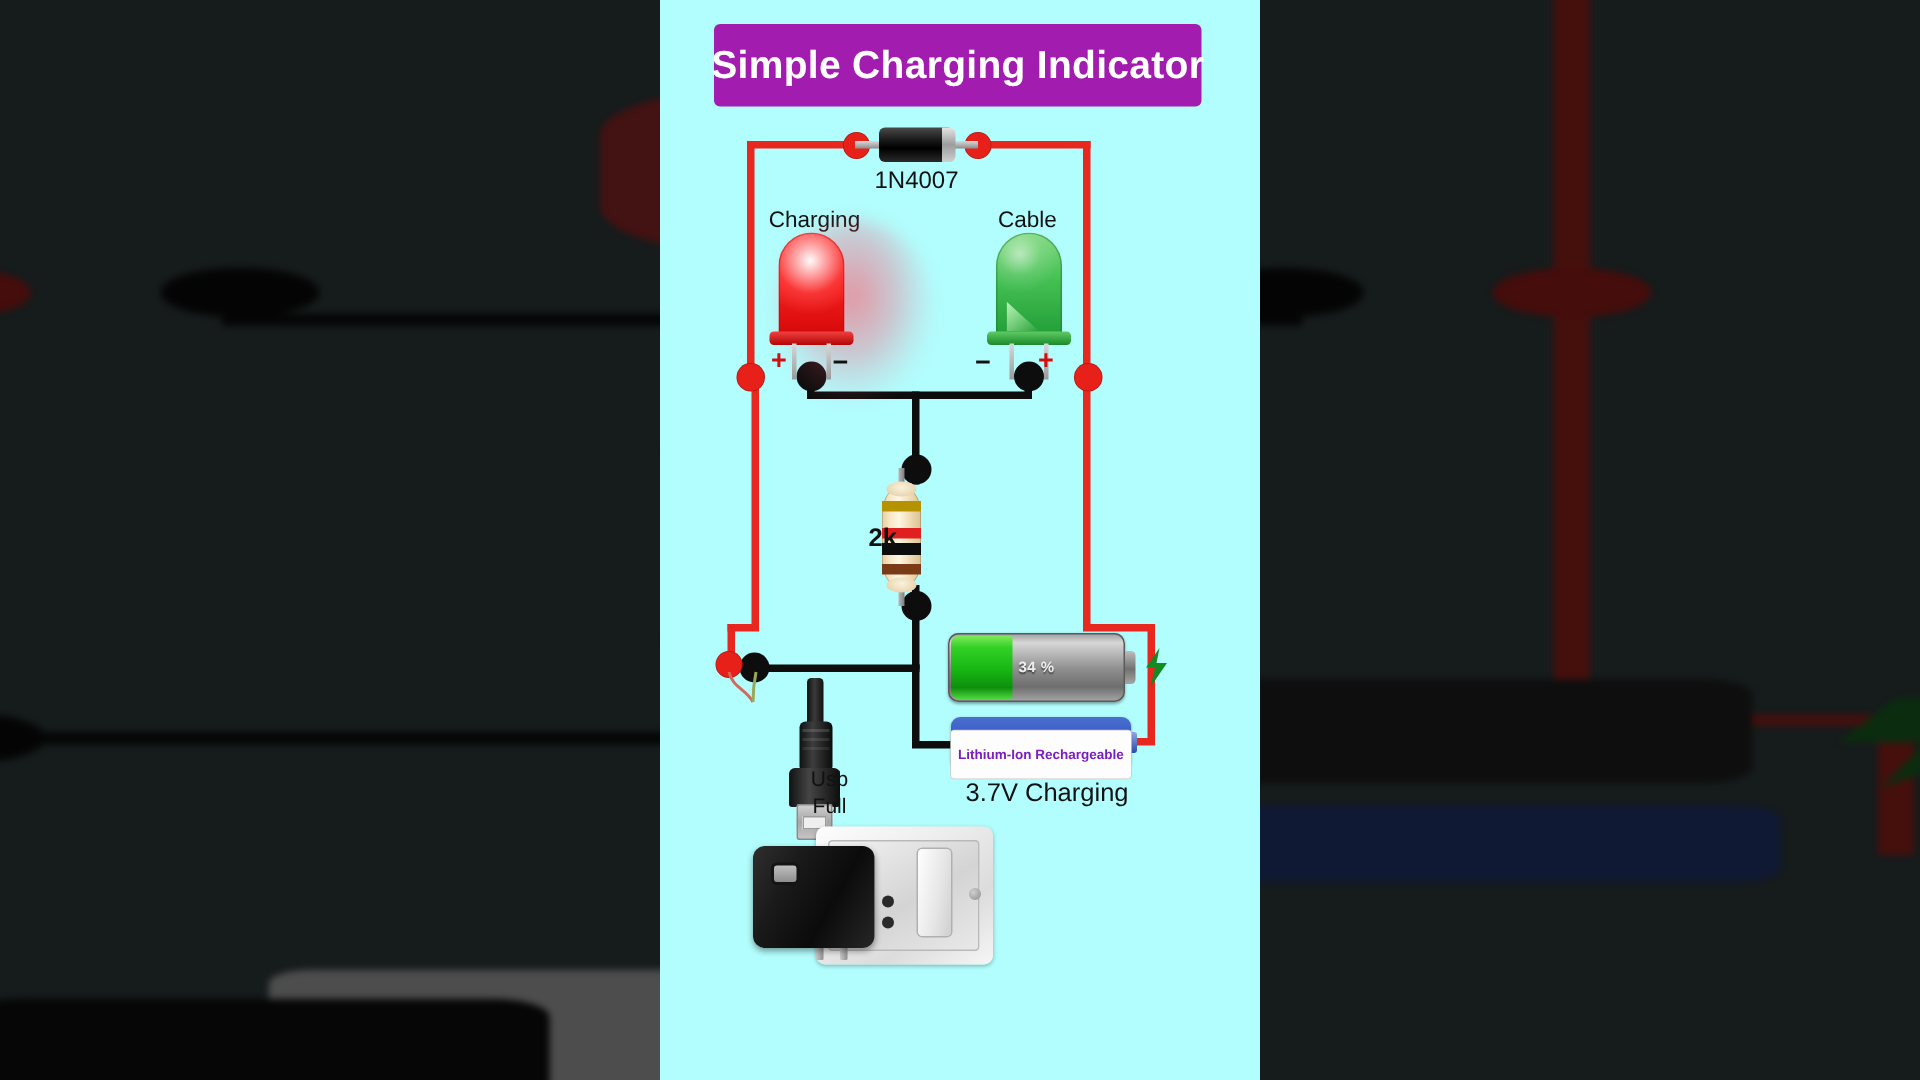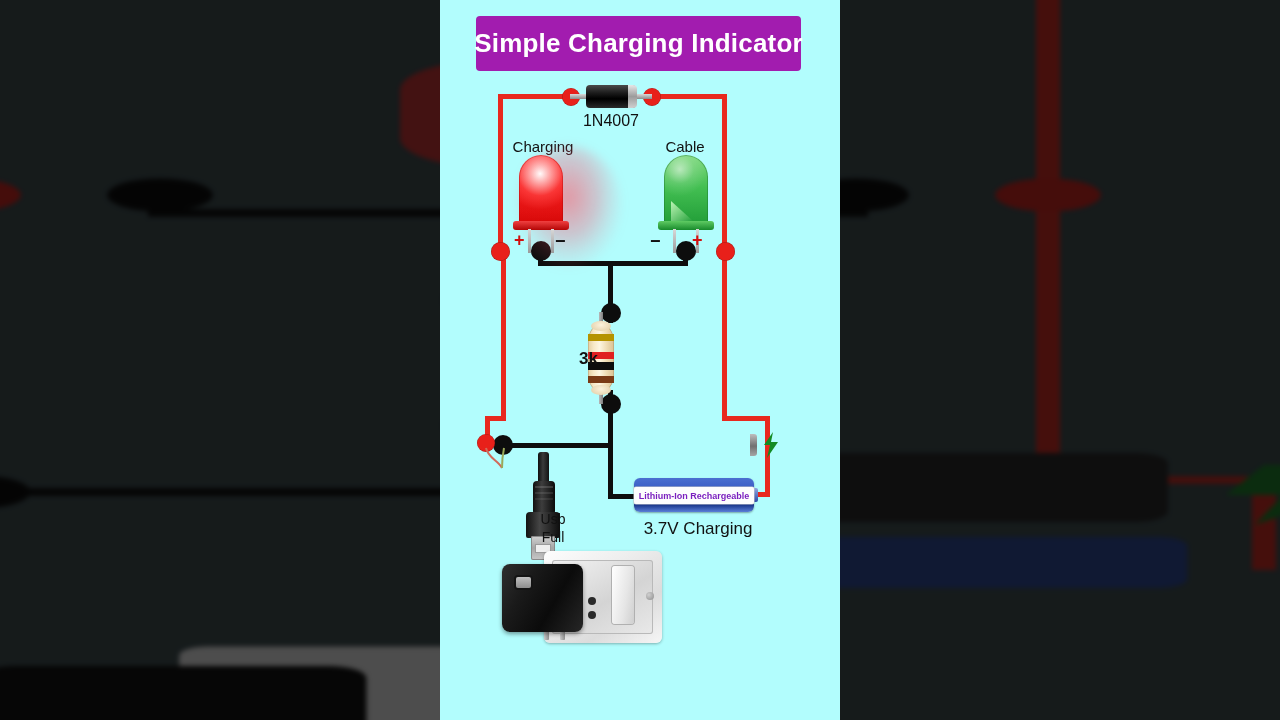--- a/index.html
+++ b/index.html
@@ -169,21 +169,21 @@
     position:absolute;left:194px;top:478px;width:120px;height:34px;
     border-radius:6px;
     background:linear-gradient(180deg,#4a6fd0 0%,#3f63c8 22%,#2b4ba8 56%,#1d3a8e 80%,#5a7fd9 100%);
     box-shadow:0 1px 2px rgba(0,0,0,.35);
   }
   .cell-tab{
     position:absolute;left:312px;top:488px;width:6px;height:14px;border-radius:0 2px 2px 0;
     background:linear-gradient(180deg,#8fa6e0,#2b4ba8);
   }
   .cell-label{
-    position:absolute;left:194px;top:487px;width:120px;height:17px;
+    position:absolute;left:194px;top:487px;width:120px;height:32px;
     background:#fdfdfd;border-radius:2px;
     display:flex;align-items:center;justify-content:center;
     font-size:9px;font-weight:bold;color:#7a1fbf;white-space:nowrap;
     box-shadow:0 0 0 .5px #c9c9c9;
   }
   .batt-caption{
     position:absolute;left:178px;top:519px;width:160px;text-align:center;
     font-size:17px;color:#111;
   }
 
@@ -373,22 +373,26 @@
     <div class="pol plus" style="left:252px;top:231px;">+</div>
 
     <div class="res-lead" style="top:312px;height:16px;"></div>
     <div class="res-lead" style="top:388px;height:16px;"></div>
     <div class="res-body">
       <div class="band" style="top:10px;height:7px;background:#b59300;"></div>
       <div class="band" style="top:28px;height:7px;background:#e02020;"></div>
       <div class="band" style="top:38px;height:8px;background:#0d0d0d;"></div>
       <div class="band" style="top:52px;height:7px;background:#7a3b16;"></div>
     </div>
-    <div class="res-label">3k</div>
-
+    <div class="res-label">2k</div>
+
+    <div class="batt">
+      <div class="batt-fill" style="width: 40.76px;"></div>
+      <div class="batt-pct">34 %</div>
+    </div>
     <div class="batt-cap"></div>
     <div class="bolt">
       <svg width="18" height="26" viewBox="0 0 18 26">
         <polygon points="11,0 2,13 8,13 5,26 16,10 9,10" fill="#138a23"></polygon>
       </svg>
     </div>
 
     <div class="cell"></div>
     <div class="cell-tab"></div>
     <div class="cell-label">Lithium-Ion Rechargeable</div>

